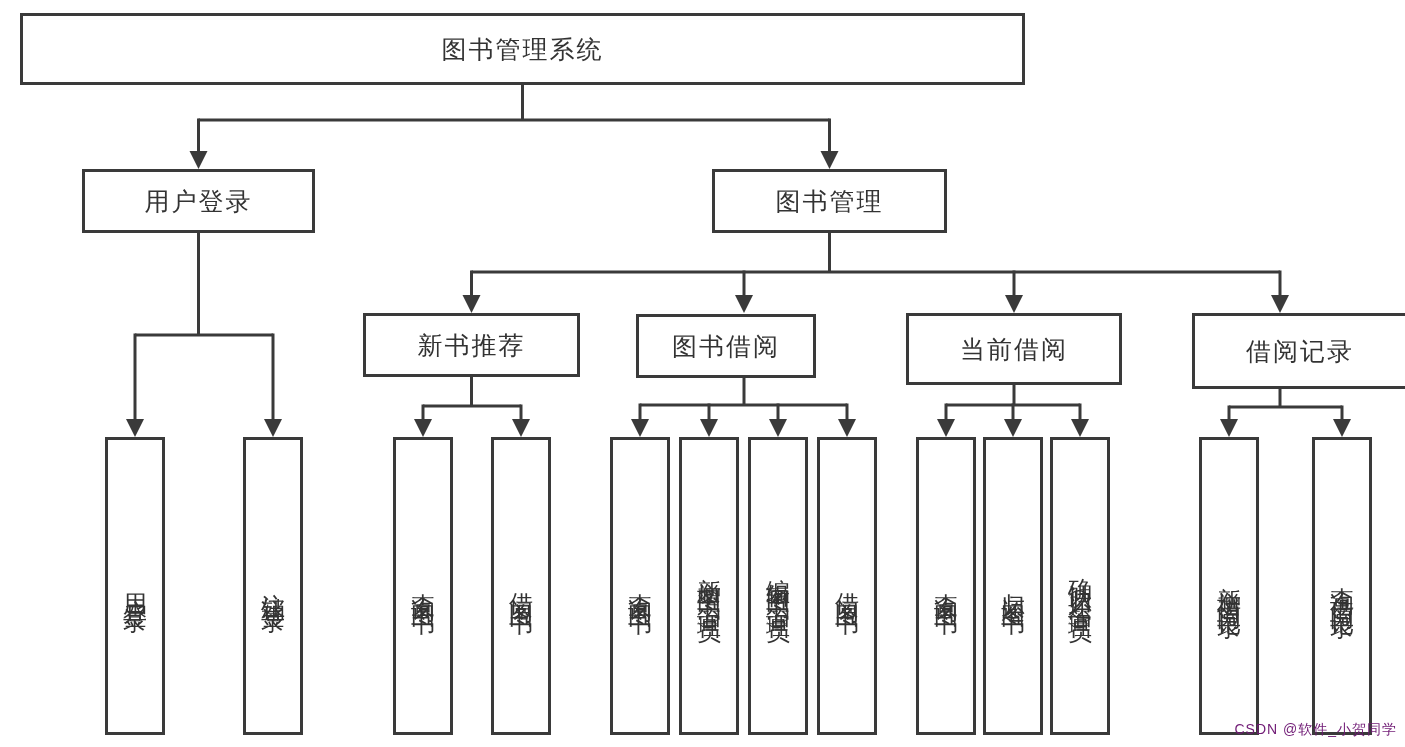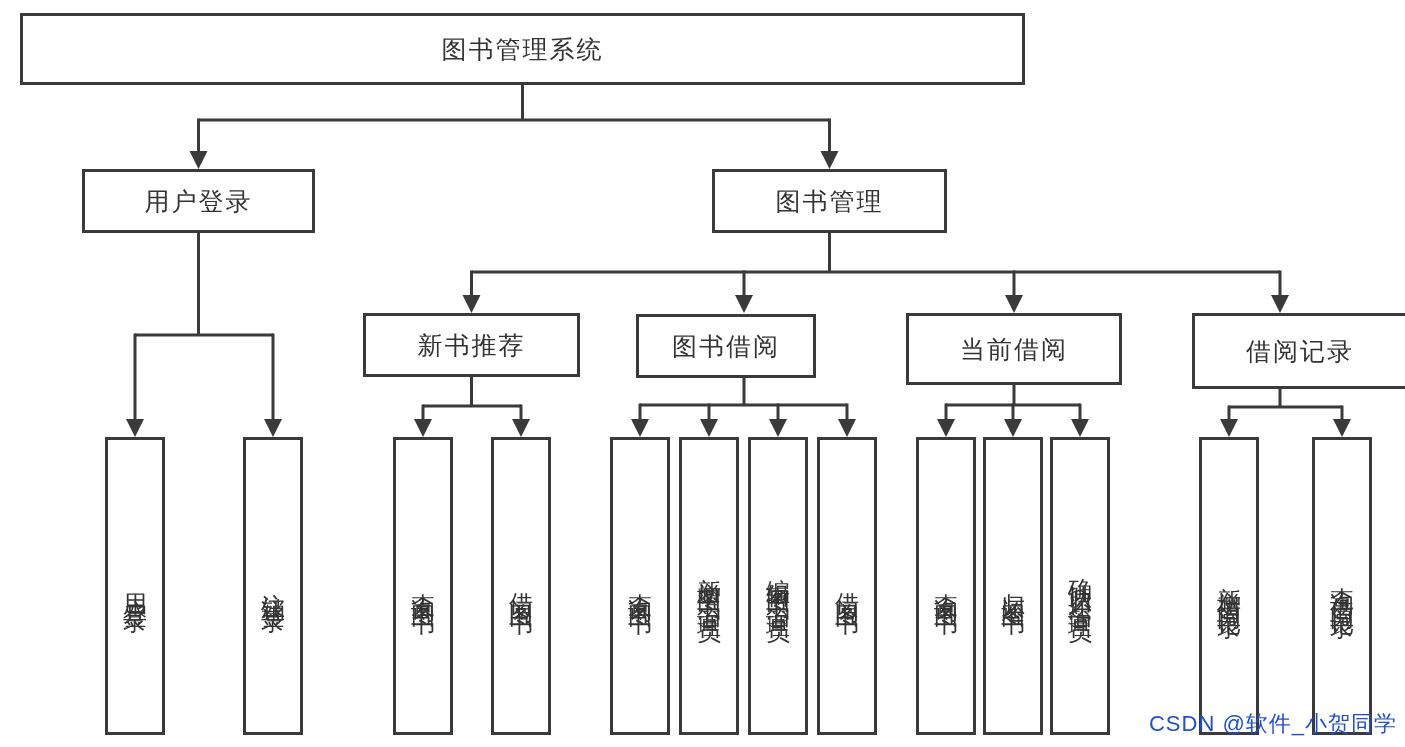--- a/index.html
+++ b/index.html
@@ -46,22 +46,22 @@
     text-orientation: mixed;
     font-size: 24px;
     letter-spacing: 6px;
     line-height: 1;
   }
 
   .watermark {
     position: absolute;
     right: 8px;
     bottom: 8px;
-    font-size: 22px;
-    color: #1d4ed8;
+    font-size: 14px;
+    color: #701a75;
     letter-spacing: 1px;
     z-index: 5;
     white-space: nowrap;
   }
 </style>
 </head>
 <body>
 
 <div class="canvas">
 

